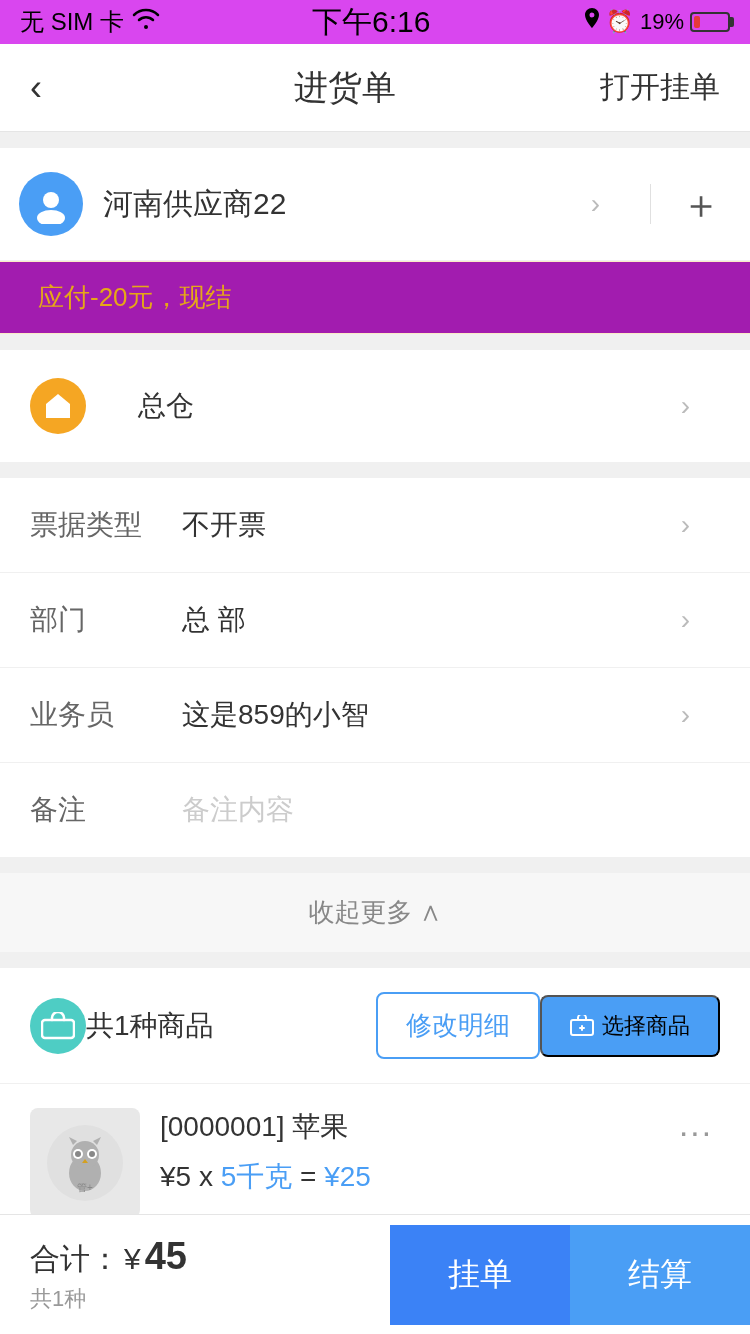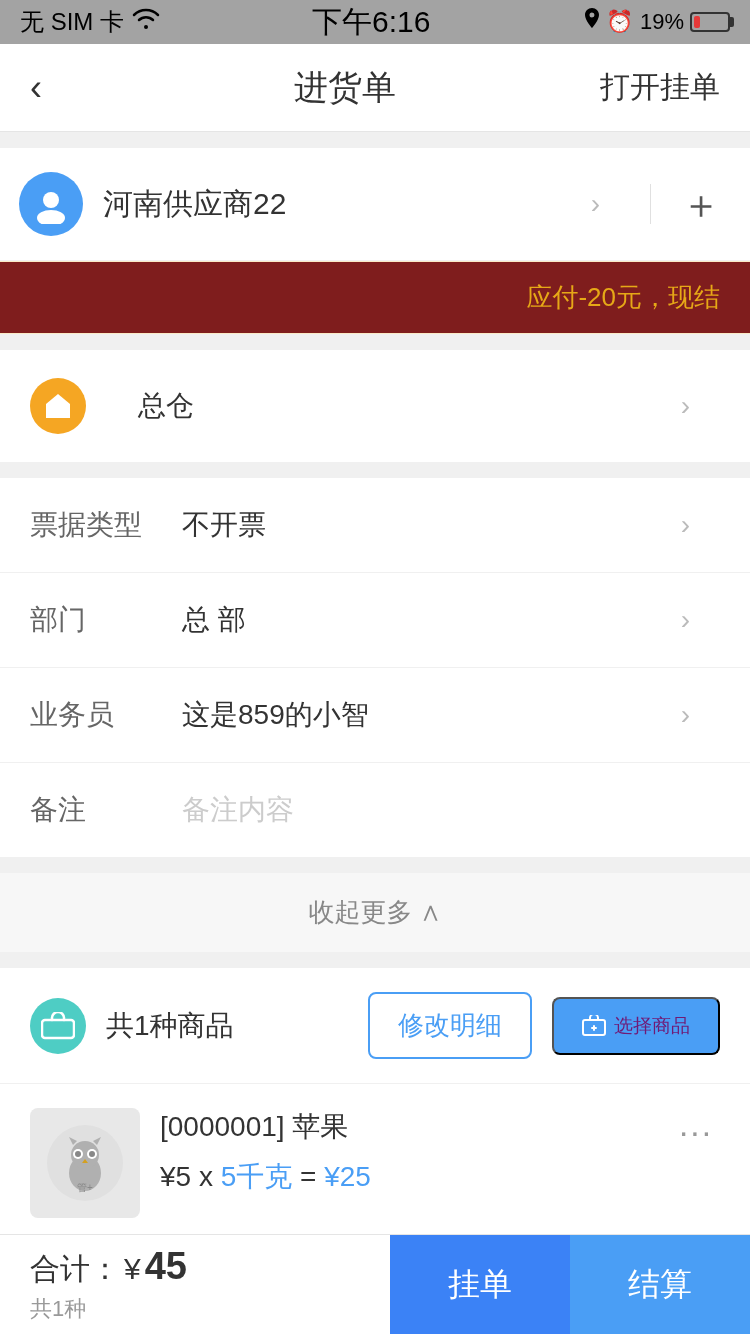--- a/index.html
+++ b/index.html
@@ -9,21 +9,21 @@
       min-height: 1334px;
       font-family: -apple-system, "PingFang SC", "Helvetica Neue", Arial, sans-serif;
       background: #f0f0f0;
       font-size: 28px;
       color: #333;
     }
 
     
     .status-bar {
       height: 44px;
-      background: #a3a3a3;
+      background: #d946ef;
       display: flex;
       align-items: center;
       justify-content: space-between;
       padding: 0 20px;
       font-size: 24px;
       color: #000;
     }
     .status-left { display: flex; align-items: center; gap: 8px; }
     .status-center { font-size: 30px; font-weight: 500; }
     .status-right { display: flex; align-items: center; gap: 6px; font-size: 22px; }
@@ -108,27 +108,26 @@
     }
     .plus-btn {
       font-size: 40px;
       color: #555;
       cursor: pointer;
       padding: 0 10px;
     }
 
     
     .alert-bar {
-      background: #7f1d1d;
-      padding: 18px 30px;
+      background: #a21caf;
+      padding: 18px 38px;
       font-size: 26px;
       color: #e6a817;
       border-top: 1px solid #faeac7;
       border-bottom: 1px solid #faeac7;
-      text-align: right;
     }
 
     
     .form-row {
       display: flex;
       align-items: center;
       padding: 28px 30px;
       border-bottom: 1px solid #f0f0f0;
       background: #fff;
       min-height: 88px;
@@ -169,21 +168,20 @@
       color: #888;
       cursor: pointer;
     }
 
     
     .product-header {
       background: #fff;
       display: flex;
       align-items: center;
       padding: 24px 30px;
-      gap: 20px;
       border-bottom: 1px solid #f0f0f0;
     }
     .product-count-icon {
       width: 56px; height: 56px;
       border-radius: 50%;
       background: #4ecdc4;
       display: flex; align-items: center; justify-content: center;
       flex-shrink: 0;
     }
     .product-count-text {
@@ -195,22 +193,22 @@
       border: 2px solid #4a9ef5;
       color: #4a9ef5;
       background: #fff;
       font-size: 26px;
       padding: 14px 28px;
       border-radius: 8px;
       cursor: pointer;
     }
     .btn-primary {
       background: #4a9ef5;
-      color: #701a75;
-      font-size: 19px;
+      color: #000000;
+      font-size: 22px;
       padding: 14px 28px;
       border-radius: 8px;
       cursor: pointer;
       display: flex;
       align-items: center;
       gap: 8px;
     }
 
     
     .product-item {
@@ -248,21 +246,21 @@
       cursor: pointer;
       padding: 4px 8px;
     }
 
     
     .bottom-bar {
       position: fixed;
       bottom: 0;
       left: 0;
       width: 750px;
-      height: 100px;
+      height: 120px;
       display: flex;
       align-items: center;
       background: #fff;
       border-top: 1px solid #e5e5e5;
     }
     .bottom-total {
       flex: 1;
       padding: 0 30px;
     }
     .total-main {

